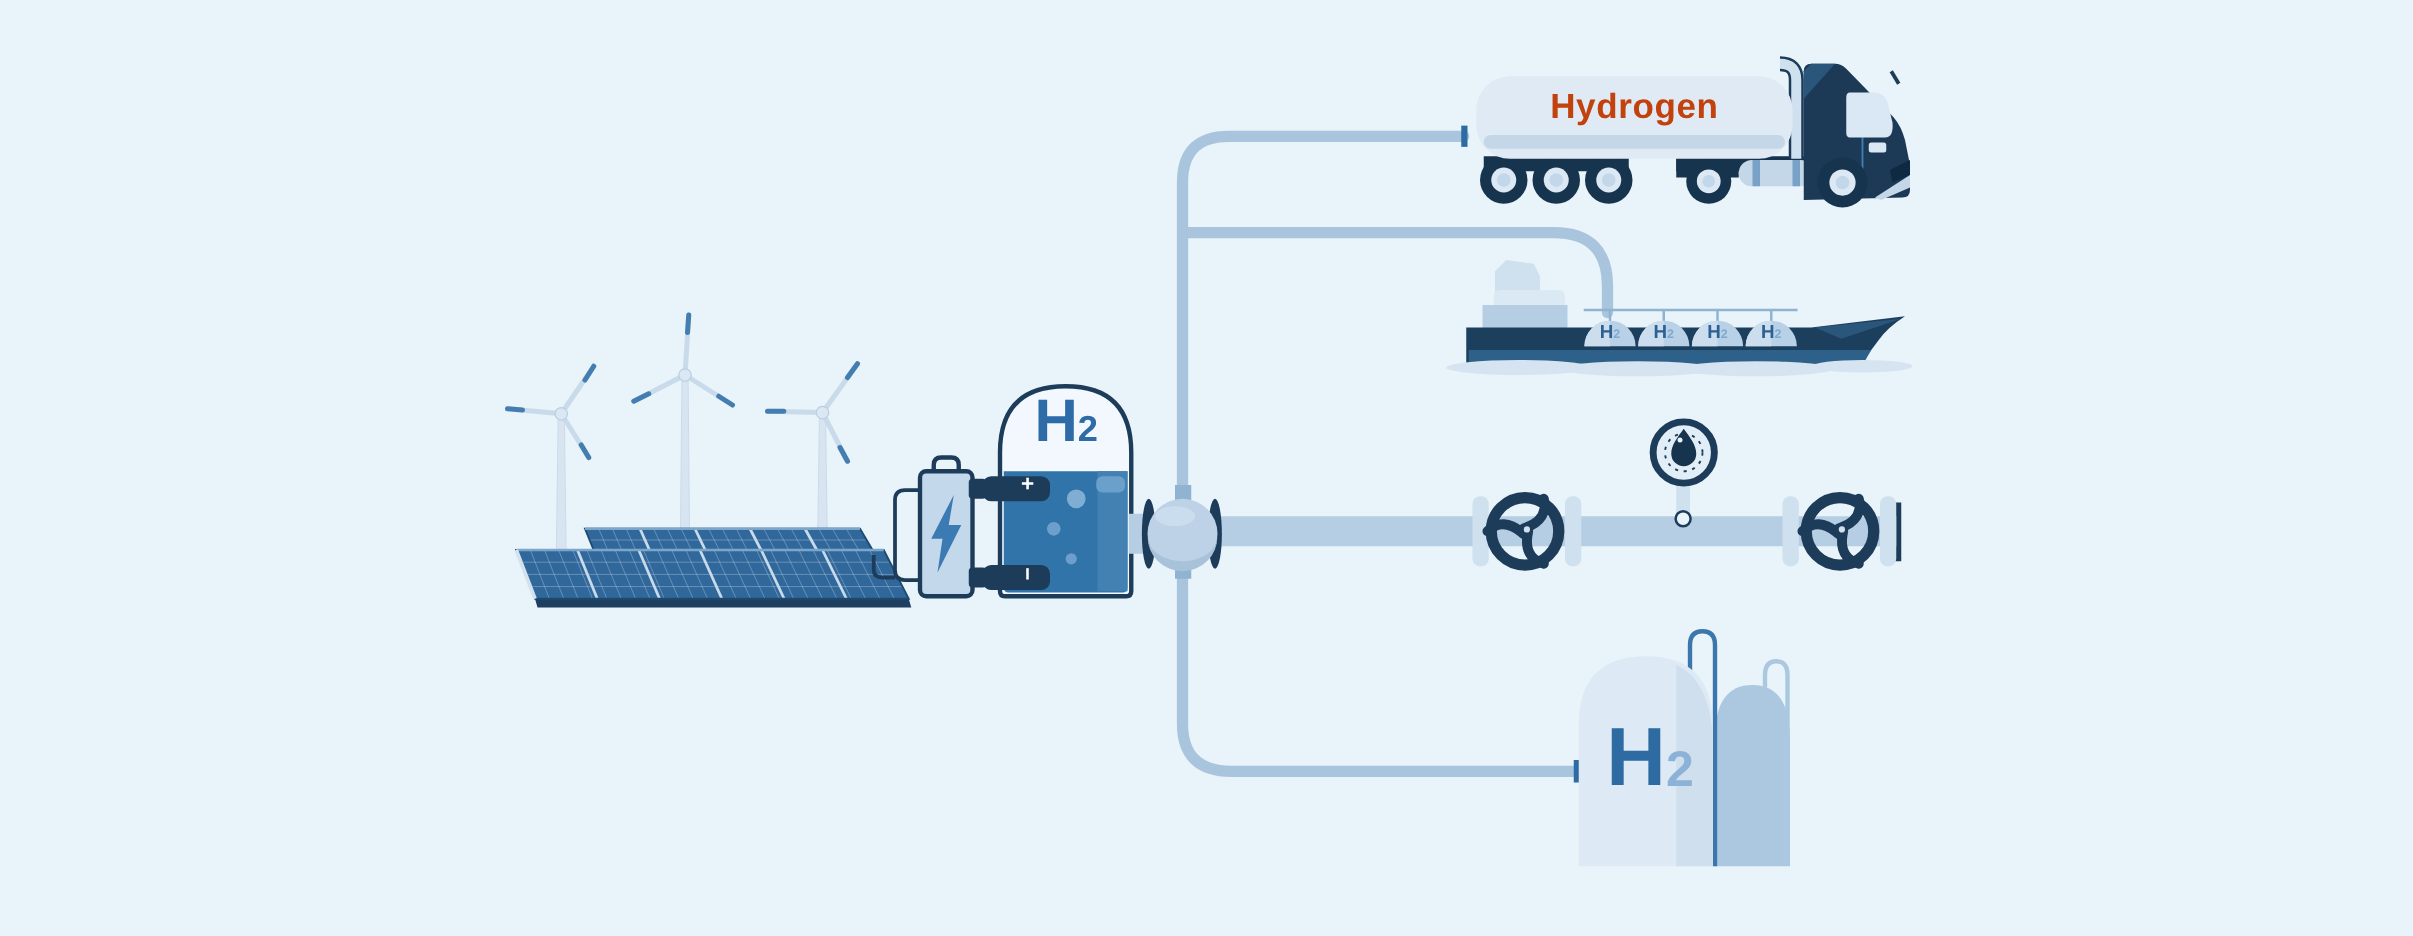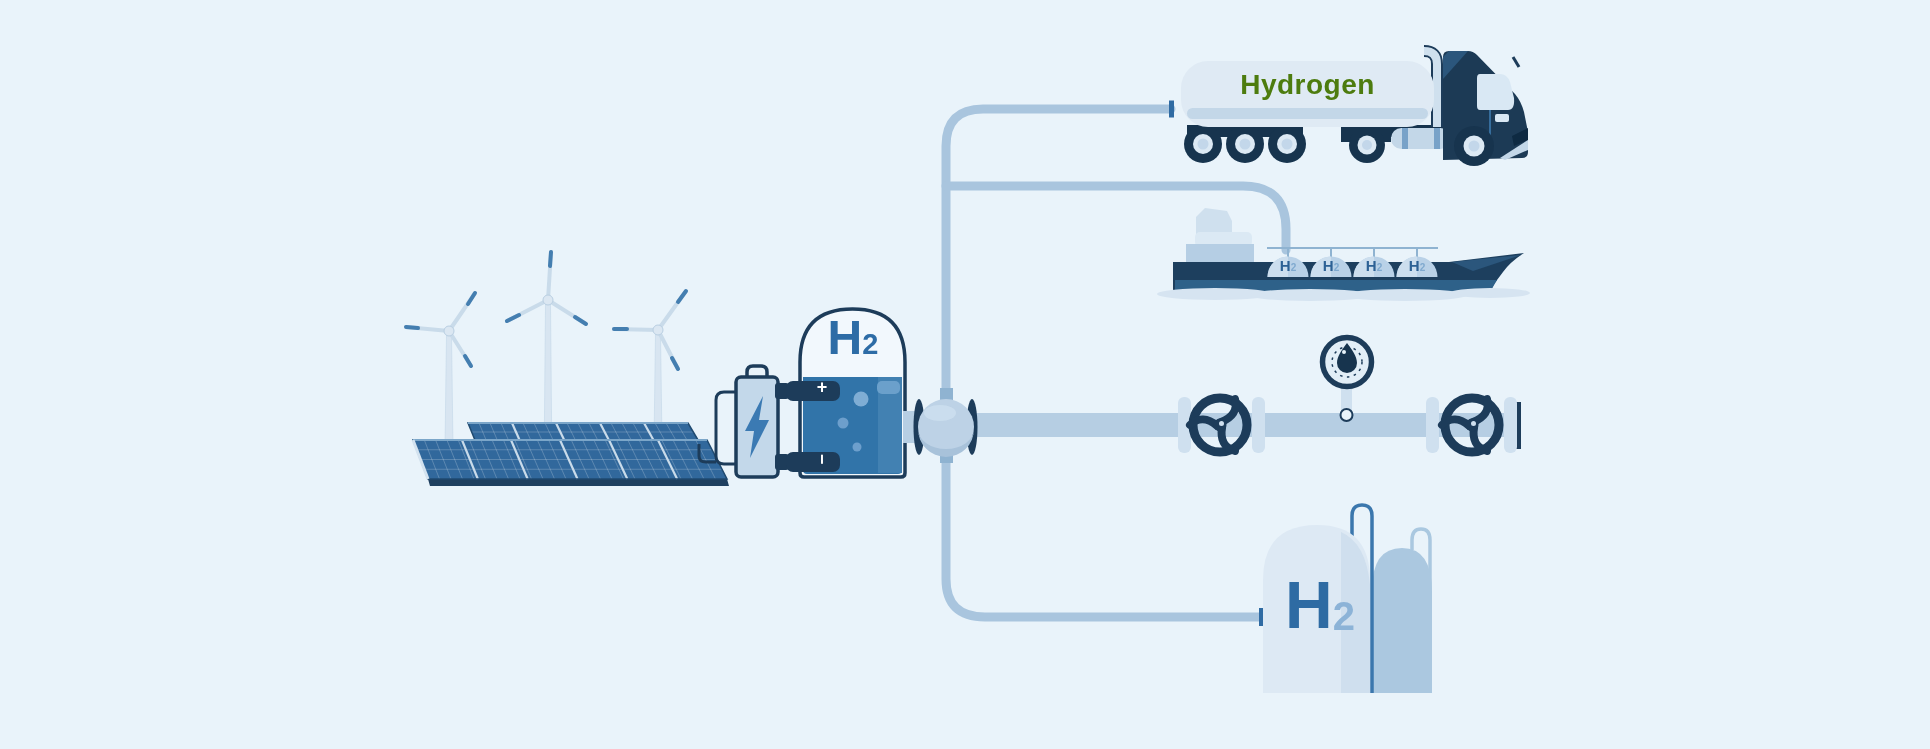--- a/index.html
+++ b/index.html
@@ -8,21 +8,21 @@
   svg{position:absolute;left:0;top:0;}
   .lbl{position:absolute;display:flex;align-items:flex-start;justify-content:center;
        font-weight:bold;line-height:1;pointer-events:none;white-space:nowrap;}
   .lbl .sub{display:inline-block;}
   .lbl-electrolyzer{left:798px;top:314px;width:110px;font-size:48px;color:#2d6ca6;}
   .lbl-electrolyzer .sub{font-size:29px;transform:translateY(16px);}
   .lbl-storage{left:1270px;top:572px;width:100px;font-size:66px;color:#2e6ba3;}
   .lbl-storage .sub{font-size:40px;color:#8cb3d7;transform:translateY(24px);}
   .lbl-ship{top:258px;width:40px;font-size:15px;color:#2d6195;}
   .lbl-ship .sub{font-size:10px;color:#7fa9cf;transform:translateY(5px);}
-  .lbl-truck{left:1181px;top:71px;width:253px;font-size:28px;color:#4d7c0f;letter-spacing:.5px;}
+  .lbl-truck{left:1181px;top:71px;width:253px;font-size:28px;color:#c2410c;letter-spacing:.5px;}
   .lbl-term{width:34px;left:805px;font-size:18px;color:#ffffff;}
   .lbl-plus{top:378px;}
   .lbl-minus{top:450px;}
   .lbl-minus .rot{display:inline-block;transform:rotate(90deg);}
 </style>
 </head>
 <body>
 
 <div class="scene">
 <svg id="art" width="1930" height="749" viewBox="0 0 1930 749">

